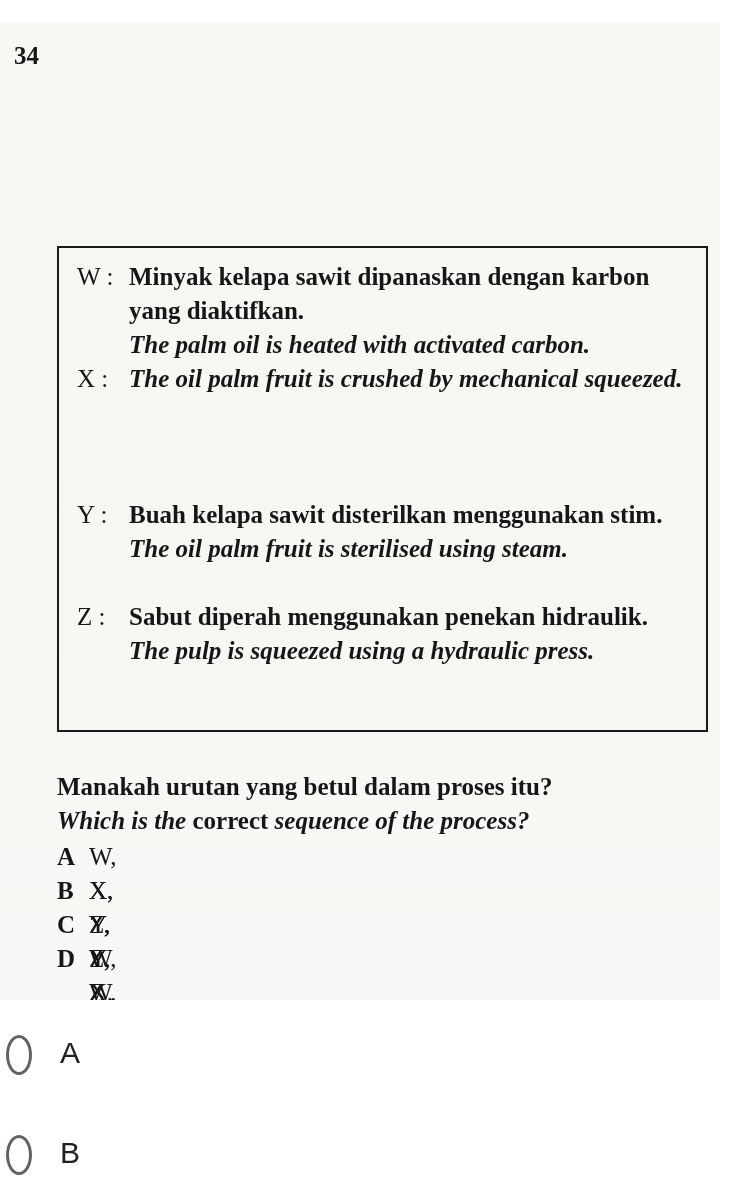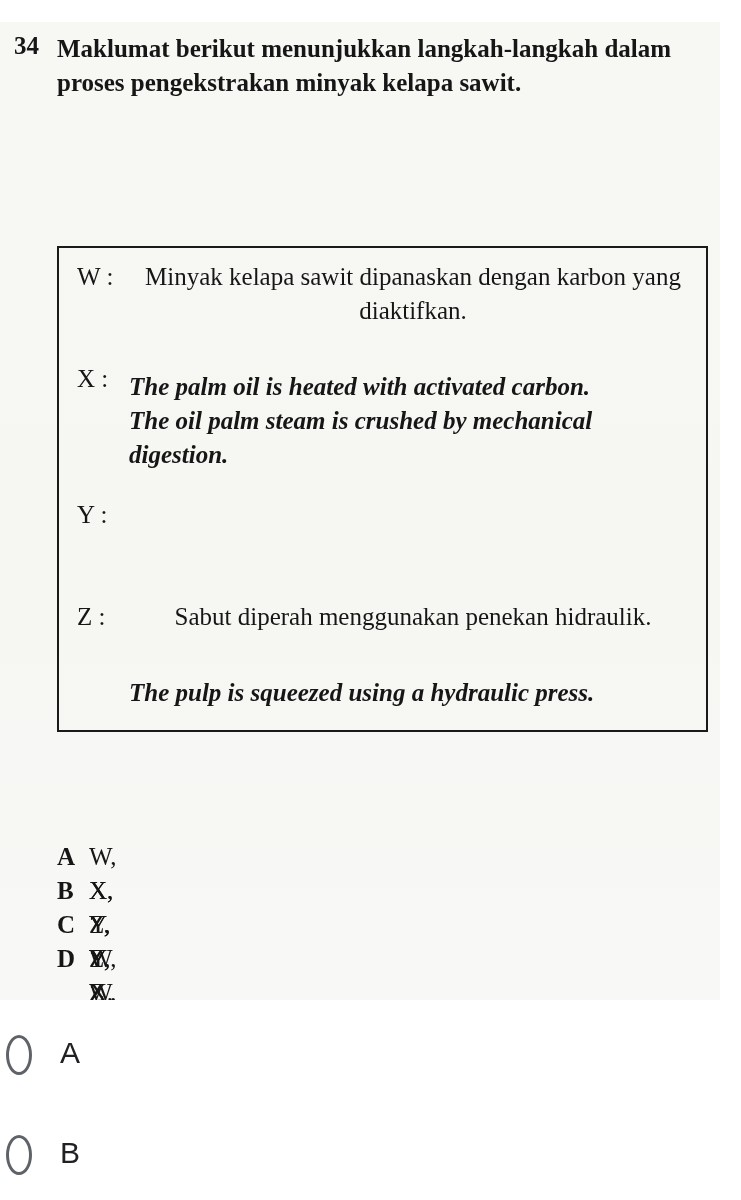--- a/index.html
+++ b/index.html
@@ -4,39 +4,39 @@
 <style>
   html, body { margin: 0; padding: 0; background: #ffffff; }
   body { width: 741px; height: 1200px; position: relative; overflow: hidden; }
   .scan {
     position: absolute; left: 0; top: 22px; width: 720px; height: 978px;
     background: linear-gradient(180deg, #f7f7f4 0%, #f6f6f3 60%, #f8f8f6 100%);
     font-family: "Liberation Serif", "DejaVu Serif", serif;
     color: #161616;
   }
   .qnum {
-    position: absolute; left: 14px; top: 10px;
+    position: absolute; left: 14px; top: 20px;
     font-weight: bold; font-size: 25px;
   }
   .stem {
     position: absolute; left: 57px; top: 10px; width: 650px;
     font-size: 25px; line-height: 34px;
   }
   .stem .ms { font-weight: bold; }
   .stem .en { font-style: italic; font-weight: bold; }
   .box {
     position: absolute; left: 57px; top: 224px; width: 651px; height: 486px;
     border: 2.5px solid #1a1a1a; box-sizing: border-box;
     background: transparent;
   }
   .step { position: absolute; left: 18px; width: 620px; font-size: 25px; line-height: 34px; }
   .step .lbl { position: absolute; left: 0; top: 0; width: 48px; }
   .step .txt { margin-left: 52px; }
-  .step .ms-text { font-weight: normal; text-align: center; }
-  .step .en-text { font-style: italic; font-weight: bold; margin-top: 42px; }
+  .step .ms-text { font-weight: bold; }
+  .step .en-text { font-style: italic; font-weight: bold; }
   .question {
     position: absolute; left: 57px; top: 748px; width: 650px;
     font-size: 25px; line-height: 34px;
   }
   .question .ms { font-weight: bold; }
   .question .en { font-style: italic; font-weight: bold; }
   .options { position: absolute; left: 57px; top: 818px; font-size: 25px; line-height: 34px; }
   .opt { height: 34px; position: relative; }
   .opt .key { position: absolute; left: 0; font-weight: bold; }
   .opt .val { position: absolute; left: 32px; }
@@ -52,52 +52,55 @@
   .radio-label {
     position: absolute; left: 60px; top: 6px; font-size: 30px; color: #202124;
   }
 </style>
 </head>
 <body>
 
 <div class="scan">
   <div class="qnum">34</div>
   <div class="stem">
-    <div class="ms">Maklumat berikut menunjukkan langkah-langkah dalam proses pengekstrakan minyak kelapa sawit.</div>
   </div>
 
   <div class="box">
     <div class="step" style="top:12px;">
       <span class="lbl">W :</span>
       <div class="txt">
         <div class="ms-text">Minyak kelapa sawit dipanaskan dengan karbon yang diaktifkan.</div>
         <div class="en-text">The palm oil is heated with activated carbon.</div>
       </div>
     </div>
     <div class="step" style="top:114px;">
       <span class="lbl">X :</span>
       <div class="txt">
-        <div class="en-text">The oil palm steam is crushed by mechanical digestion.</div>
+        <div class="en-text">The oil palm fruit is crushed by mechanical squeezed.</div>
       </div>
     </div>
     <div class="step" style="top:250px;">
       <span class="lbl">Y :</span>
       <div class="txt">
+        <div class="ms-text">Buah kelapa sawit disterilkan menggunakan stim.</div>
+        <div class="en-text">The oil palm fruit is sterilised using steam.</div>
       </div>
     </div>
     <div class="step" style="top:352px;">
       <span class="lbl">Z :</span>
       <div class="txt">
         <div class="ms-text">Sabut diperah menggunakan penekan hidraulik.</div>
         <div class="en-text">The pulp is squeezed using a hydraulic press.</div>
       </div>
     </div>
   </div>
 
   <div class="question">
+    <div class="ms"><span>Manakah urutan yang </span><b>betul</b><span> dalam proses itu?</span></div>
+    <div class="en"><span>Which is the </span><b style="font-style:normal">correct</b><span> sequence of the process?</span></div>
   </div>
 
   <div class="options">
     <div class="opt">
       <span class="key">A</span>
       <span class="val">W, X, Z, Y</span>
     </div>
     <div class="opt">
       <span class="key">B</span>
       <span class="val">X, Y, W, Z</span>

